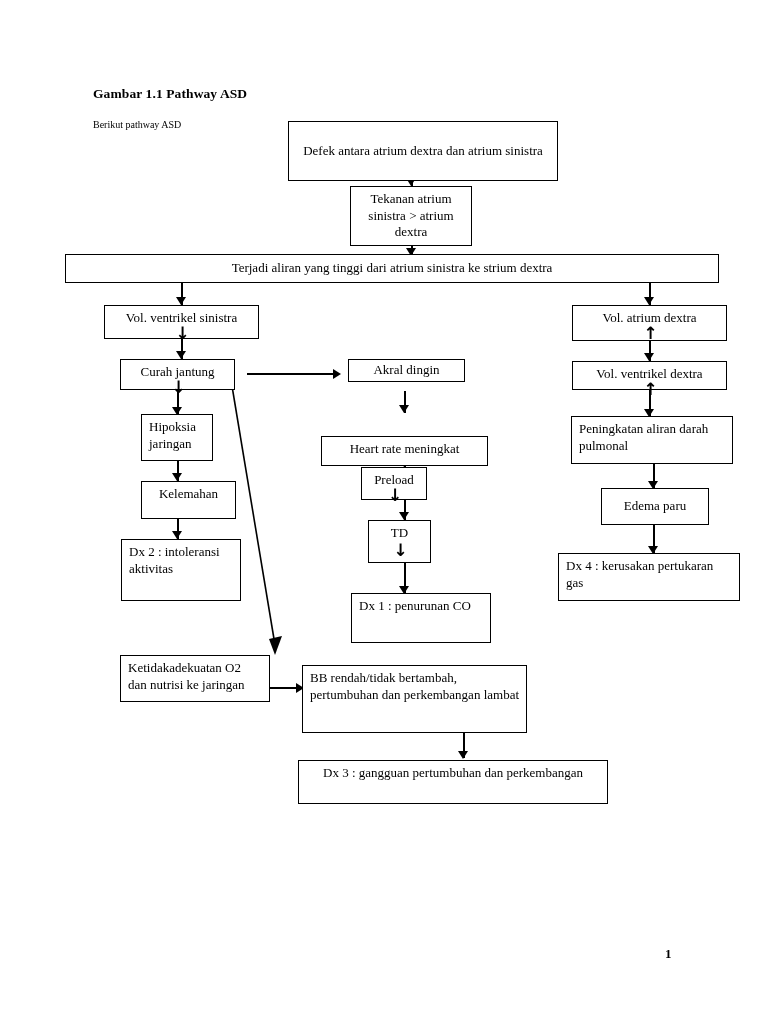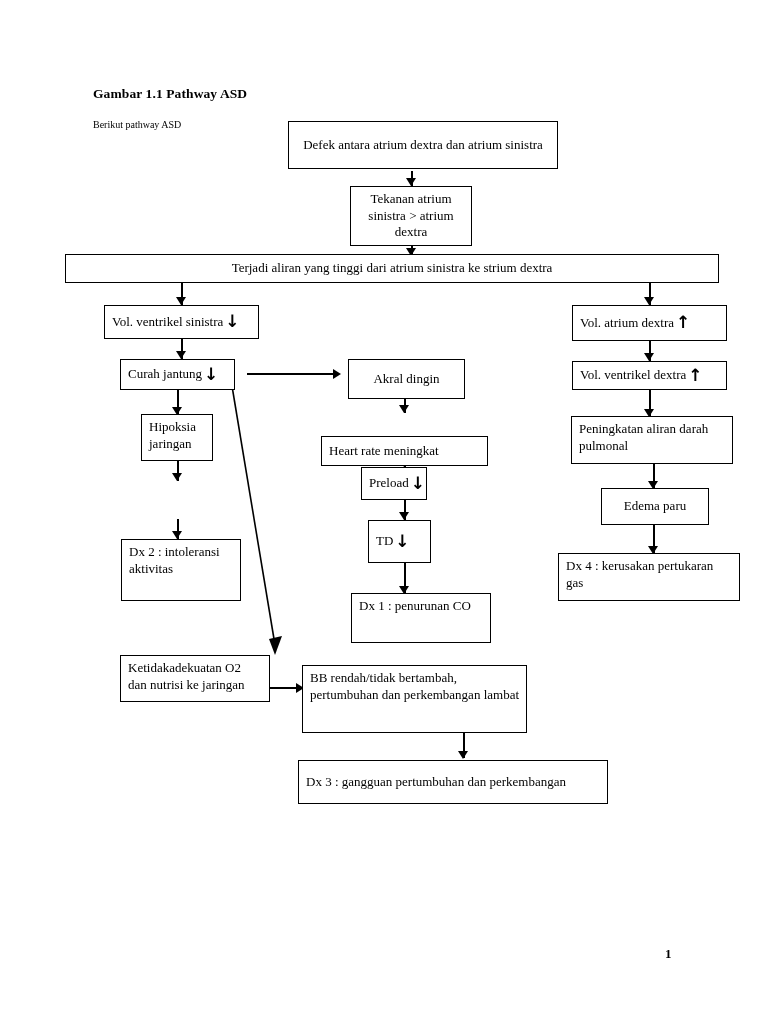--- a/index.html
+++ b/index.html
@@ -51,21 +51,21 @@
     position: absolute;
     box-sizing: border-box;
     border: 1px solid #000000;
     background: #ffffff;
     font-size: 13px;
     line-height: 1.30;
     padding: 4px 7px;
   }
   .box .txt { display: block; }
   .box.c-mid    { display: flex; align-items: center; justify-content: center; text-align: center; }
-  .box.l-mid    { display: flex; align-items: center; justify-content: flex-start; text-align: left; }
+  .box.l-mid    { display: flex; align-items: center; justify-content: space-between; text-align: left; flex-direction: column; }
   .box.l-top    { display: block; text-align: left; }
 
   
   .arrowglyph {
     display: inline-block;
     font-family: "DejaVu Sans", sans-serif;
     font-size: 17px;
     line-height: 0.8;
     font-weight: bold;
     vertical-align: -2px;
@@ -165,21 +165,21 @@
 
   <div class="vline" style="left:649px; top:390px; height:26px;"></div>
   <div class="arrowhead-down" style="left:644px; top:409px;"></div>
 
   <div class="vline" style="left:653px; top:464px; height:24px;"></div>
   <div class="arrowhead-down" style="left:648px; top:481px;"></div>
 
   <div class="vline" style="left:653px; top:525px; height:28px;"></div>
   <div class="arrowhead-down" style="left:648px; top:546px;"></div>
 
-  <div class="box c-mid" style="left:288px; top:121px; width:270px; height:48px;">
+  <div class="box c-mid" style="left:288px; top:121px; width:270px; height:60px;">
     <span class="txt">Defek antara atrium dextra dan atrium sinistra</span>
   </div>
 
   <div class="box c-mid" style="left:65px; top:254px; width:654px; height:29px;">
     <span class="txt">Terjadi aliran yang tinggi dari atrium sinistra ke strium dextra</span>
   </div>
 
   <div class="box c-mid" style="left:350px; top:186px; width:122px; height:60px;">
     <span class="txt">Tekanan atrium sinistra &gt; atrium dextra</span>
   </div>
@@ -191,30 +191,33 @@
 
   <div class="box l-mid" style="left:120px; top:359px; width:115px; height:31px;">
     <span class="txt">Curah jantung</span>
       <span class="arrowglyph">↓</span>
   </div>
 
   <div class="box l-top" style="left:141px; top:414px; width:72px; height:47px;">
     <span class="txt">Hipoksia jaringan</span>
   </div>
 
+  <div class="box l-mid" style="left:141px; top:481px; width:95px; height:38px;">
+    <span class="txt">Kelemahan</span>
+  </div>
 
   <div class="box l-top" style="left:121px; top:539px; width:120px; height:62px;">
     <span class="txt">Dx 2 : intoleransi aktivitas</span>
   </div>
 
   <div class="box l-top" style="left:120px; top:655px; width:150px; height:47px;">
     <span class="txt">Ketidakadekuatan O2 dan nutrisi ke jaringan</span>
   </div>
 
-  <div class="box c-mid" style="left:348px; top:359px; width:117px; height:40px;">
+  <div class="box c-mid" style="left:348px; top:359px; width:117px; height:23px;">
     <span class="txt">Akral dingin</span>
   </div>
 
   <div class="box l-mid" style="left:321px; top:436px; width:167px; height:30px;">
     <span class="txt">Heart rate meningkat</span>
   </div>
 
   <div class="box l-mid" style="left:361px; top:467px; width:66px; height:33px;">
     <span class="txt">Preload</span>
       <span class="arrowglyph">↓</span>

